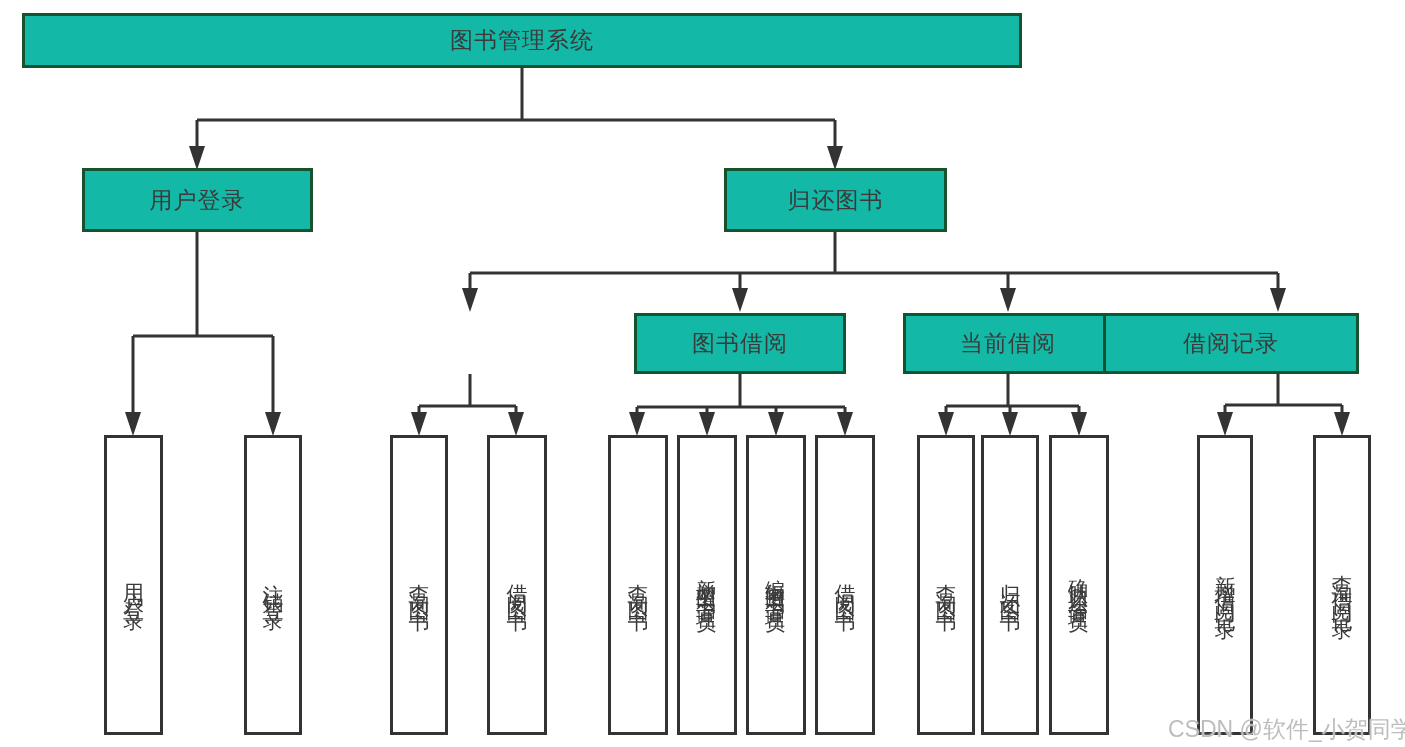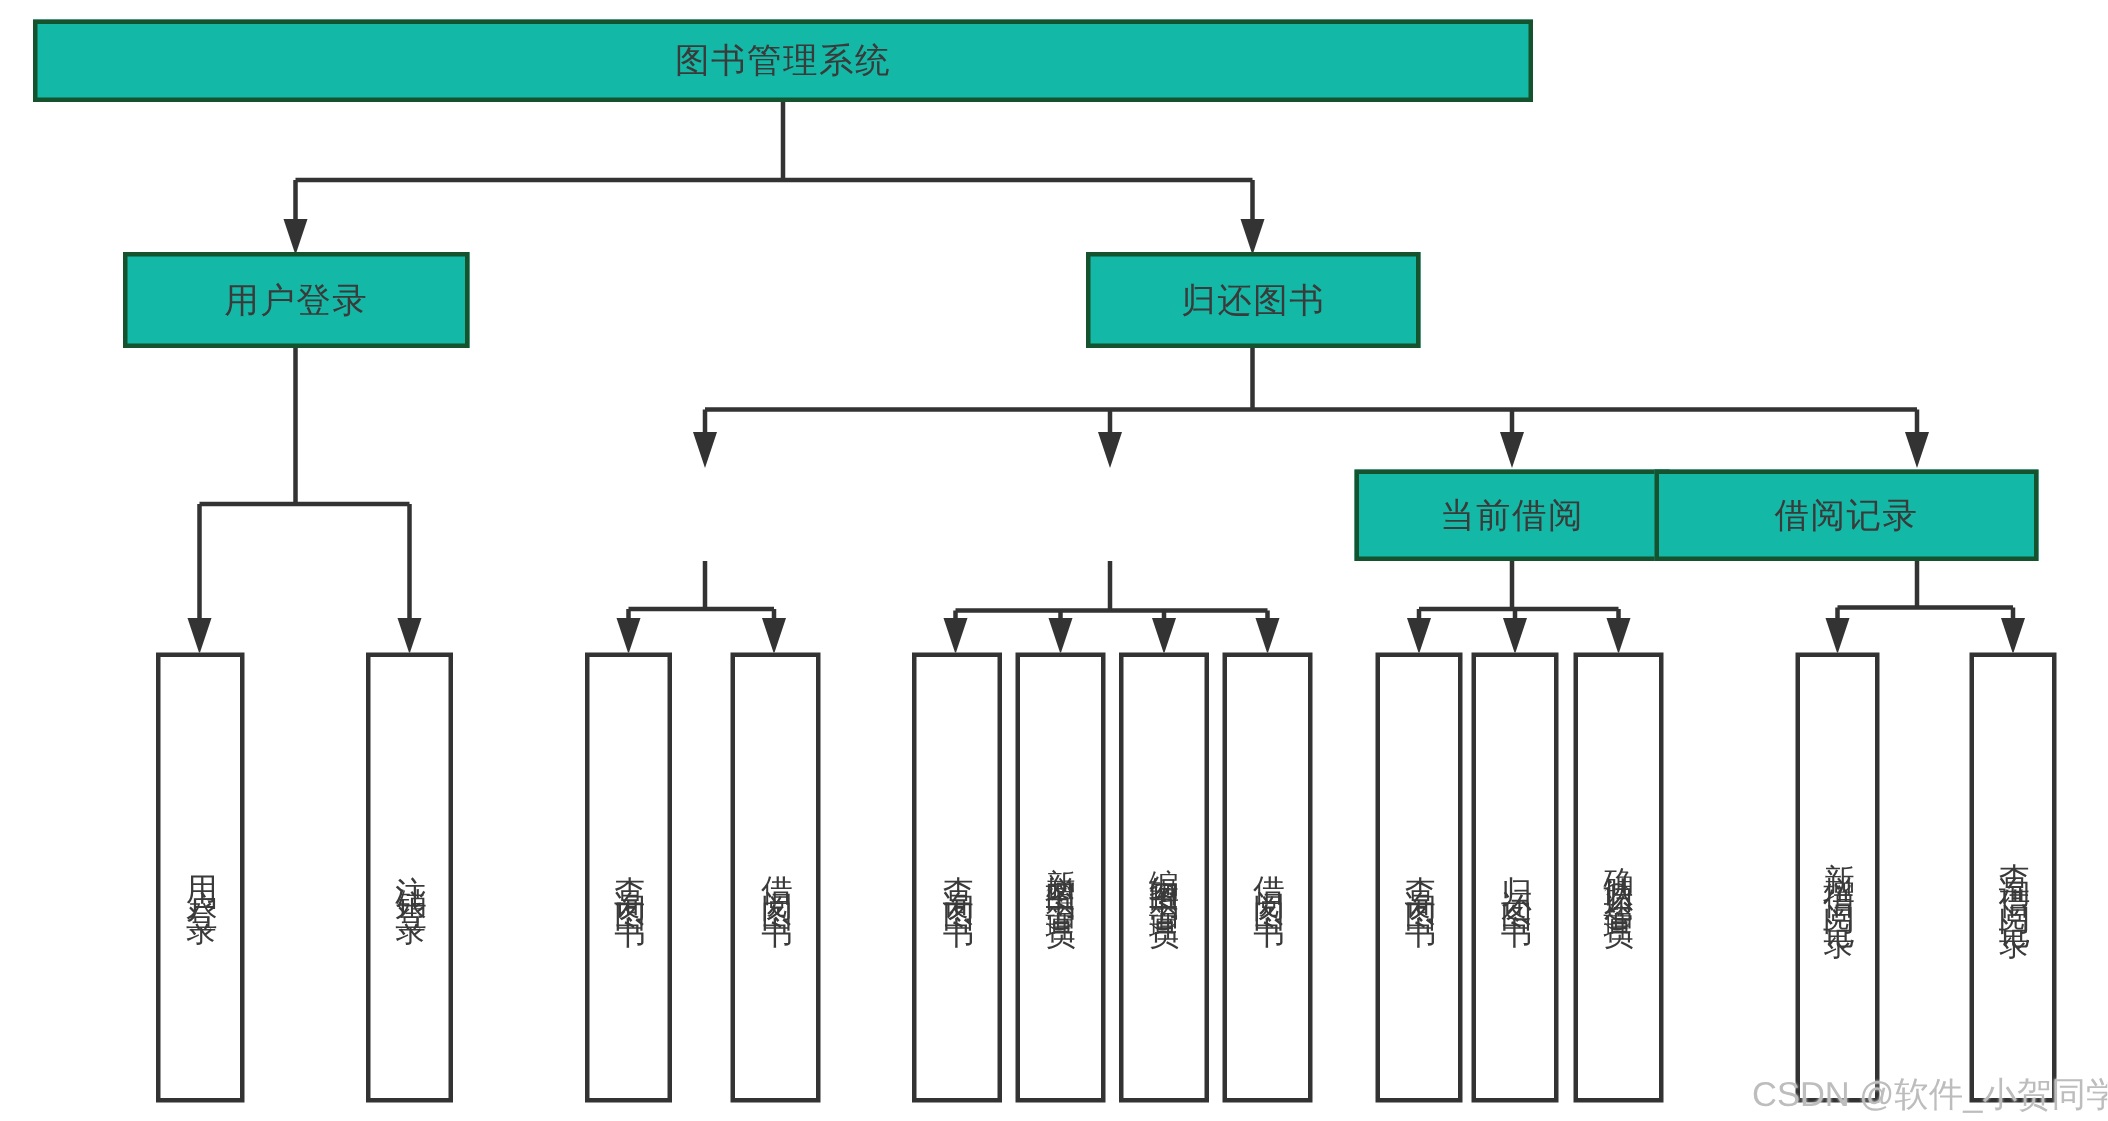--- a/index.html
+++ b/index.html
@@ -104,20 +104,21 @@
       <polygon points="1217,412 1233,412 1225,436" fill="#333333" stroke="none"></polygon>
       <polygon points="1334,412 1350,412 1342,436" fill="#333333" stroke="none"></polygon>
     </g>
   </svg>
 
   <div class="node" style="left:22px;top:13px;width:1000px;height:55px">图书管理系统</div>
 
   <div class="node" style="left:82px;top:168px;width:231px;height:64px">用户登录</div>
   <div class="node" style="left:724px;top:168px;width:223px;height:64px">归还图书</div>
 
+  <div class="node" style="left:634px;top:313px;width:212px;height:61px">图书借阅</div>
   <div class="node" style="left:903px;top:313px;width:210px;height:61px">当前借阅</div>
   <div class="node" style="left:1103px;top:313px;width:256px;height:61px">借阅记录</div>
 
   <div class="vnode" style="left:104px;width:59px">用户登录</div>
   <div class="vnode" style="left:244px;width:58px">注销登录</div>
 
   <div class="vnode" style="left:390px;width:58px">查询图书</div>
   <div class="vnode" style="left:487px;width:60px">借阅图书</div>
 
   <div class="vnode" style="left:608px;width:60px">查询图书</div>

